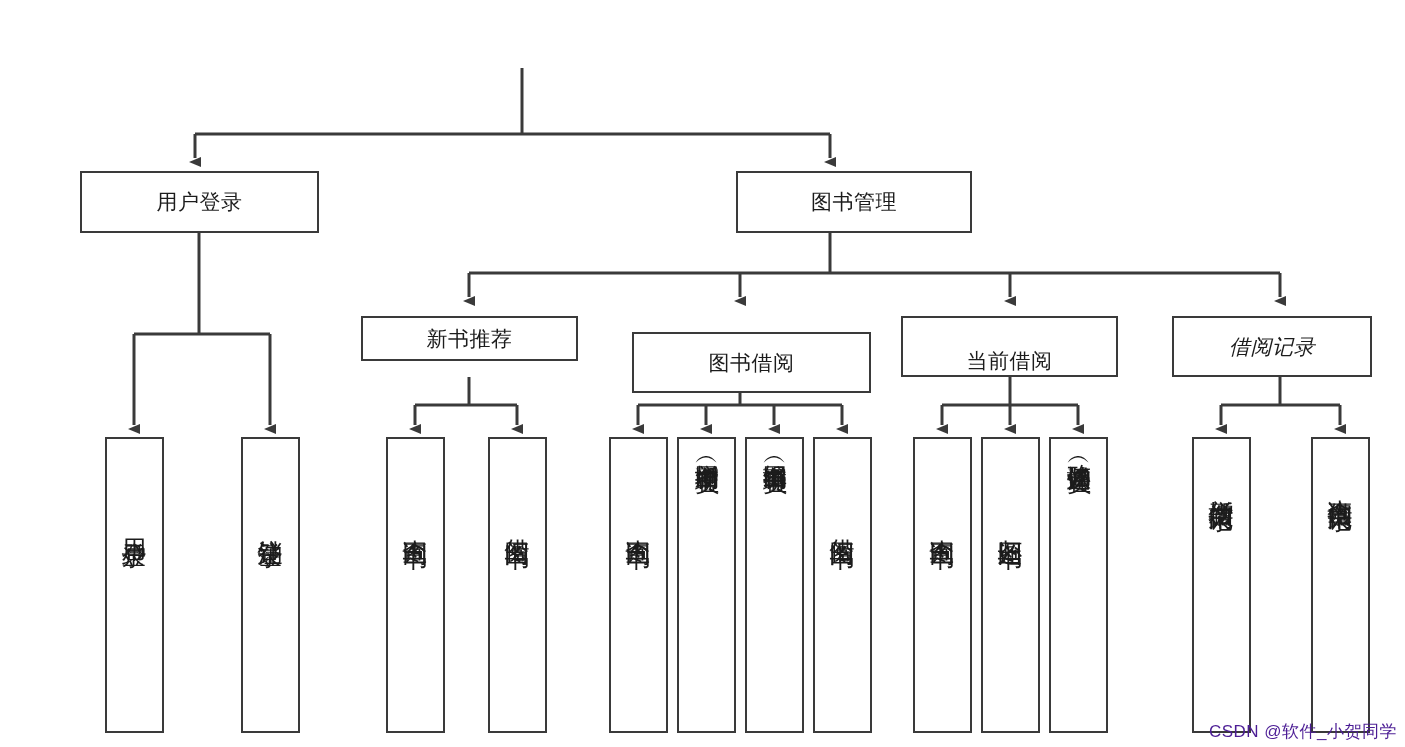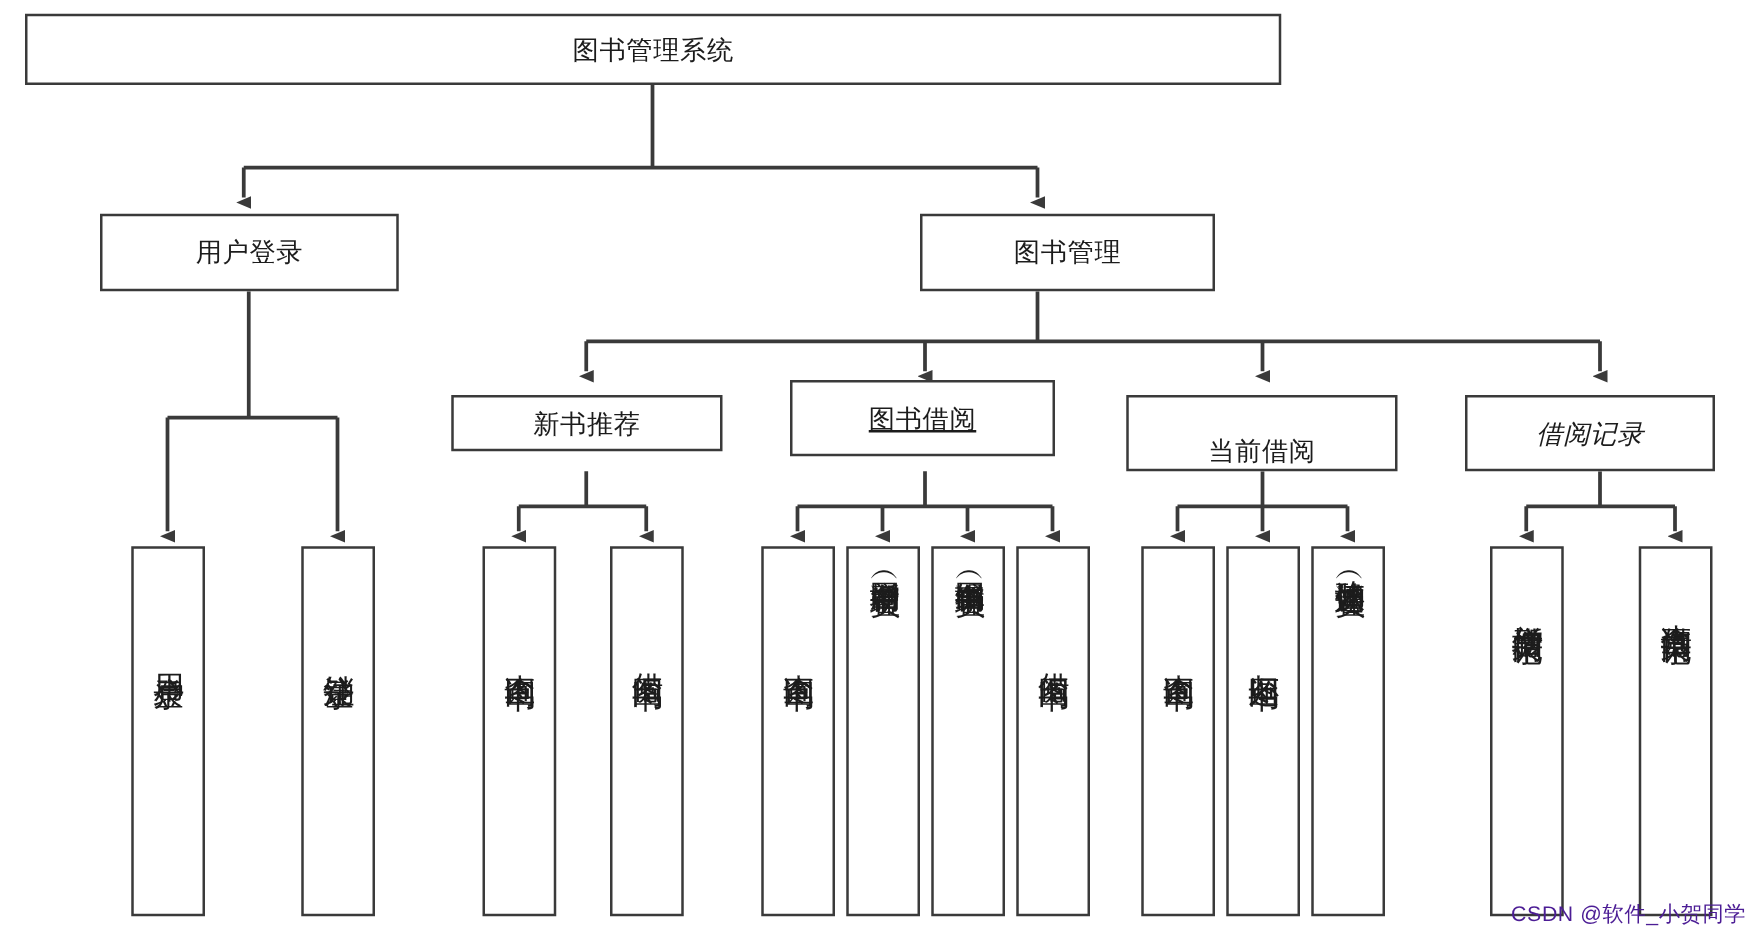--- a/index.html
+++ b/index.html
@@ -116,35 +116,32 @@
       <path d="M1010,405 L1010,425" marker-end="url(#arrow)"></path>
       <path d="M1078,405 L1078,425" marker-end="url(#arrow)"></path>
 
       <path d="M1280,377 L1280,405"></path>
       <path d="M1221,405 L1340,405"></path>
       <path d="M1221,405 L1221,425" marker-end="url(#arrow)"></path>
       <path d="M1340,405 L1340,425" marker-end="url(#arrow)"></path>
     </g>
   </svg>
 
-  <div class="node h" style="left:20px; top:11px; width:1005px; height:57px;">
-    <span>图书管理系统</span>
-  </div>
 
   <div class="node h" style="left:80px; top:171px; width:239px; height:62px;">
     <span>用户登录</span>
   </div>
   <div class="node h" style="left:736px; top:171px; width:236px; height:62px;">
     <span>图书管理</span>
   </div>
 
   <div class="node h" style="left:361px; top:316px; width:217px; height:45px;">
     <span>新书推荐</span>
   </div>
-  <div class="node h" style="left:632px; top:304px; width:212px; height:61px;text-decoration:underline;">
+  <div class="node h" style="left:632px; top:332px; width:239px; height:61px;">
     <span>图书借阅</span>
   </div>
   <div class="node h" style="left:901px; top:316px; width:217px; height:61px;align-items:flex-end;">
     <span>当前借阅</span>
   </div>
   <div class="node h" style="left:1172px; top:316px; width:200px; height:61px;font-style:italic;">
     <span>借阅记录</span>
   </div>
 
   <div class="node v" style="left:105px; top:437px; width:59px; height:296px; padding-top:80px;">

